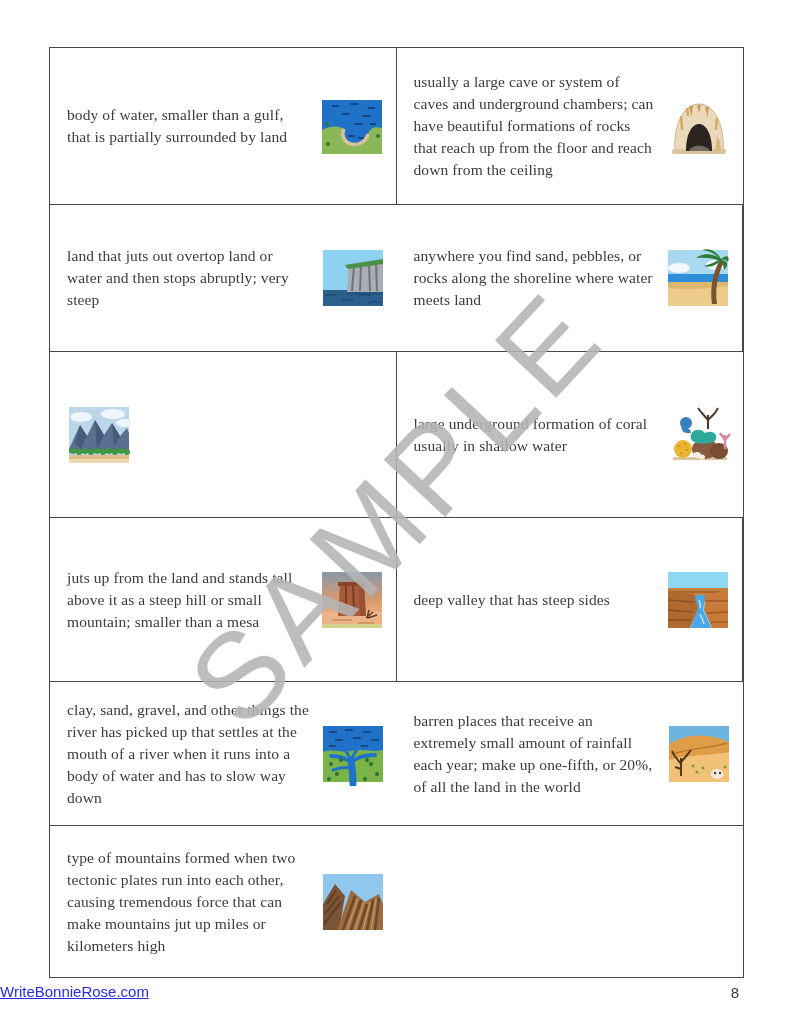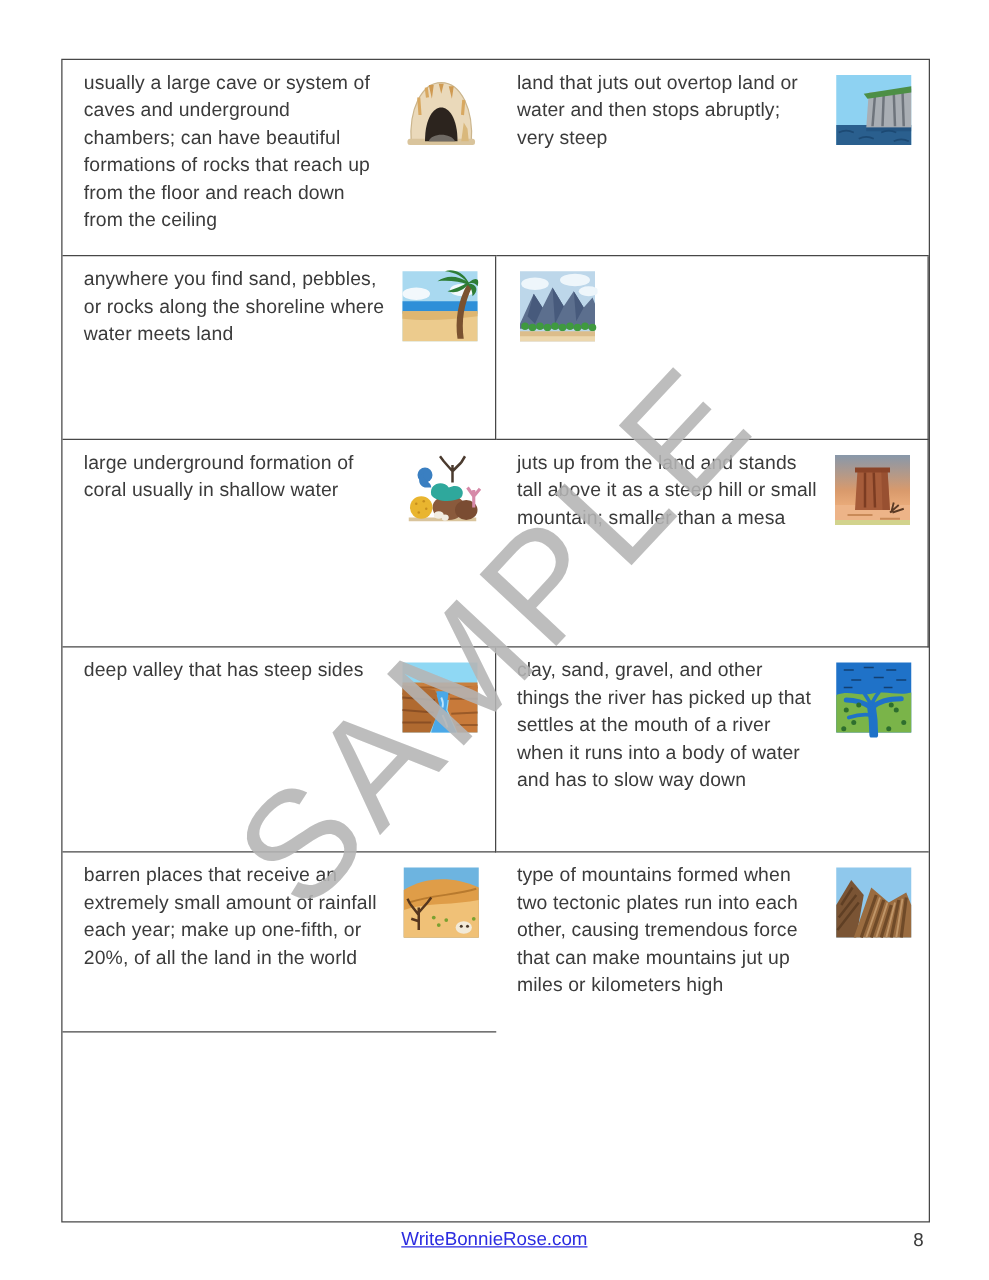--- a/index.html
+++ b/index.html
@@ -8,55 +8,72 @@
     font-family:"Liberation Sans","DejaVu Sans",sans-serif;color:#3b3b3b;
   }
   .sheet{position:absolute;inset:0;}
   .cards-table{
     position:absolute;left:49px;top:47px;width:695px;height:931px;
     box-sizing:border-box;border:1.5px solid #474747;
     display:grid;grid-template-columns:1fr 1fr;
     grid-template-rows:157px 147px 166px 164px 144px auto;
   }
   .cell{
-    box-sizing:border-box;display:flex;align-items:flex-start;
+    box-sizing:border-box;display:flex;align-items:center;
     padding:8px 12px 8px 17px;gap:11px;
     border-bottom:1.5px solid #474747;
+    font-family:Liberation Serif, serif;
   }
   .cell.col-left{border-right:1.5px solid #474747;}
   .cell.row-last{border-bottom:none;}
   .definition{
     flex:1 1 auto;font-size:15.5px;line-height:1.42;letter-spacing:0.1px;
   }
   .art{flex:0 0 auto;width:64px;height:64px;display:block;}
   .watermark{
     position:absolute;left:50%;top:508px;
     transform:translate(-50%,-50%) rotate(-47deg);
     font-size:122px;font-weight:500;letter-spacing:7px;
     color:#b5b5b5;opacity:0.88;white-space:nowrap;
     pointer-events:none;z-index:5;
   }
   .footer{
     position:absolute;left:0;top:983px;width:791px;height:24px;font-size:15px;
   }
   .footer-link{
-    position:absolute;left:0;right:0;text-align:center;
+    position:absolute;left:0;right:0;
     color:#2b2be0;text-decoration:underline;cursor:pointer;
   }
   .page-number{
     position:absolute;right:52px;top:1px;color:#3b3b3b;
   }
 </style>
 </head>
 <body>
 
 <div class="sheet">
 
   <div class="cards-table">
 
+    <div class="cell col-left">
+      <div class="definition">body of water, smaller than a gulf, that is partially surrounded by land</div>
+      <svg class="art" viewBox="0 0 64 64">
+        <rect x="2" y="6" width="60" height="54" fill="#8ab858"></rect>
+        <path fill="#1f72c8" d="M2,6 H62 V34 C54,32 50,34 48,40 C46,48 38,52 31,50 C24,48 21,41 24,35 C18,31 9,32 2,36 Z"></path>
+        <path fill="none" stroke="#d9c29c" stroke-width="3.5" d="M24,35 C21,41 24,48 31,50 C38,52 46,48 48,40"></path>
+        <g stroke="#123a66" stroke-width="1.3">
+            <path d="M12,12h7M30,10h8M48,14h7M22,20h8M42,22h8M34,30h8M50,30h6M28,42h7M38,44h6"></path>
+          </g>
+        <g fill="#2e7d2e">
+            <circle cx="7" cy="30" r="2"></circle>
+            <circle cx="58" cy="42" r="2"></circle>
+            <circle cx="8" cy="50" r="2"></circle>
+          </g>
+      </svg>
+    </div>
     <div class="cell">
       <div class="definition">usually a large cave or system of caves and underground chambers; can have beautiful formations of rocks that reach up from the floor and reach down from the ceiling</div>
       <svg class="art" viewBox="0 0 64 64">
         <path fill="#ead9ba" stroke="#cbb58c" d="M8,58 C6,32 16,10 32,10 C48,10 58,32 56,58 Z"></path>
         <rect x="5" y="55" width="54" height="5" rx="2" fill="#d9c49c"></rect>
         <path stroke="#d8a860" stroke-width="2.5" fill="none" d="M14,22 l1,14 M50,24 l-1,12 M20,14 l1,8"></path>
         <path fill="#cf9a52" d="M22,12 l4,0 l-1.5,11 z M38,13 l4,0 l-1.5,10 z M30,11 l4,0 l-2,8 z"></path>
         <path fill="#2c241e" d="M19,57 C19,38 26,30 32,30 C38,30 45,38 45,57 Z"></path>
         <path fill="#6f6a64" d="M22,57 C24,50 40,50 43,57 Z"></path>
         <path fill="#d9b87c" d="M48,57 l2,-15 l3,5 l1,10 z"></path>

